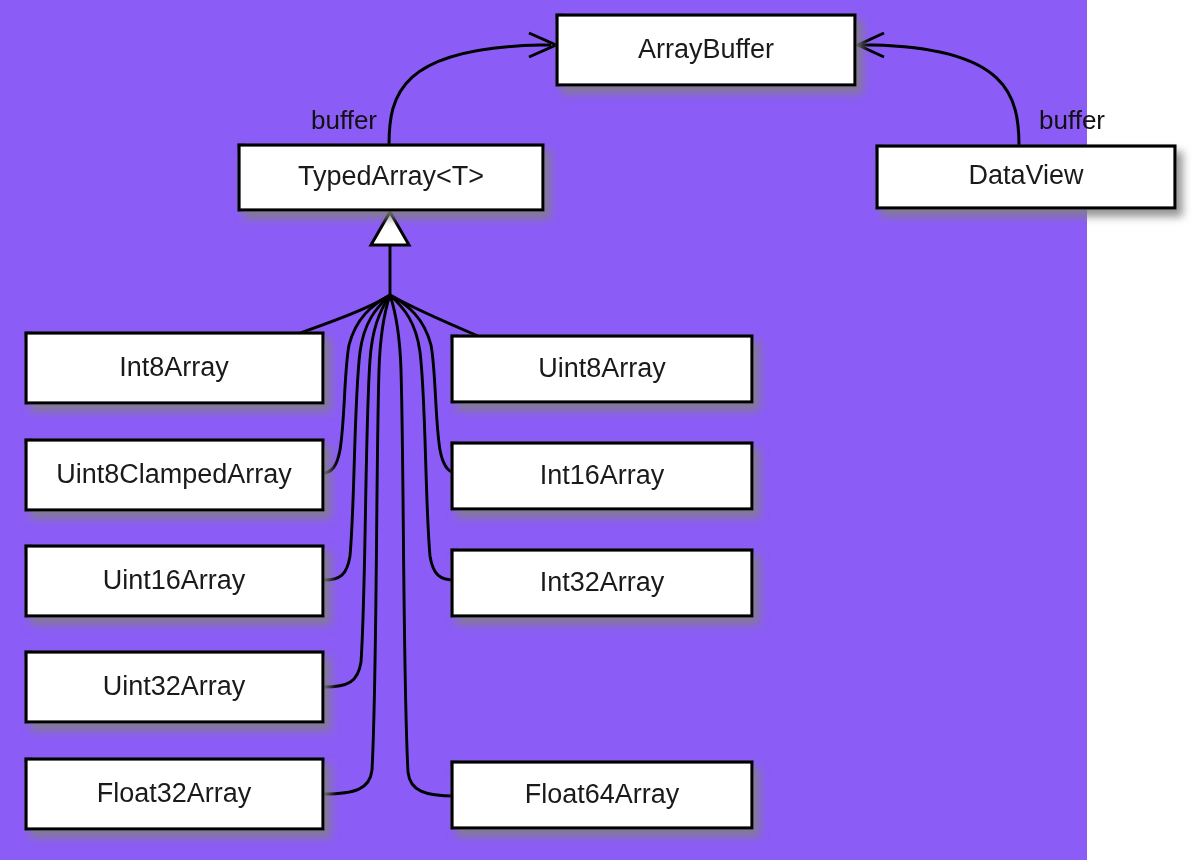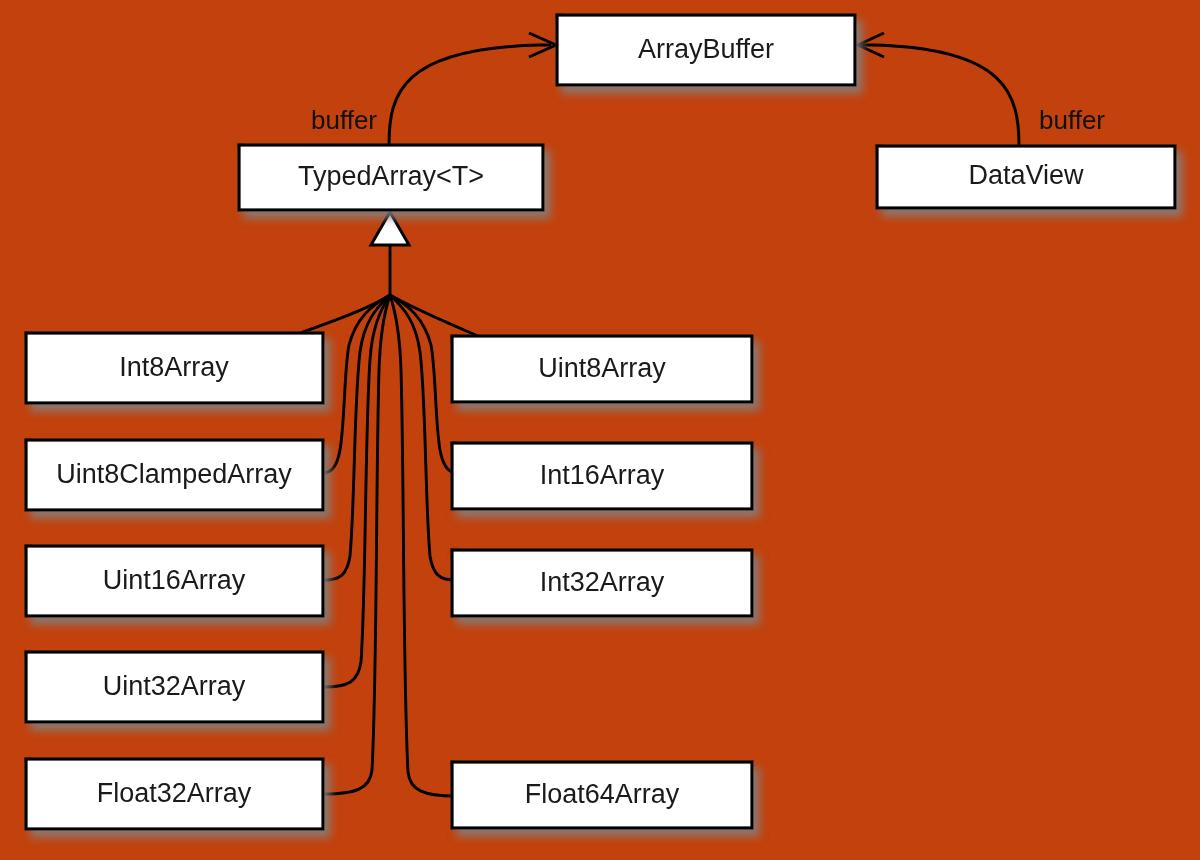--- a/index.html
+++ b/index.html
@@ -8,23 +8,23 @@
     background: #ffffff;
   }
   body {
     width: 1200px;
     height: 860px;
     font-family: "Liberation Sans", sans-serif;
     overflow: hidden;
   }
   #diagram-root {
     position: relative;
-    width: 1200px;
+    width: 1087px;
     height: 860px;
-    background: #c2410c;
+    background: #8b5cf6;
   }
   svg#uml-canvas {
     display: block;
     width: 1200px;
     height: 860px;
   }
   .box-rect {
     fill: #ffffff;
     stroke: #000000;
     stroke-width: 3.2;

